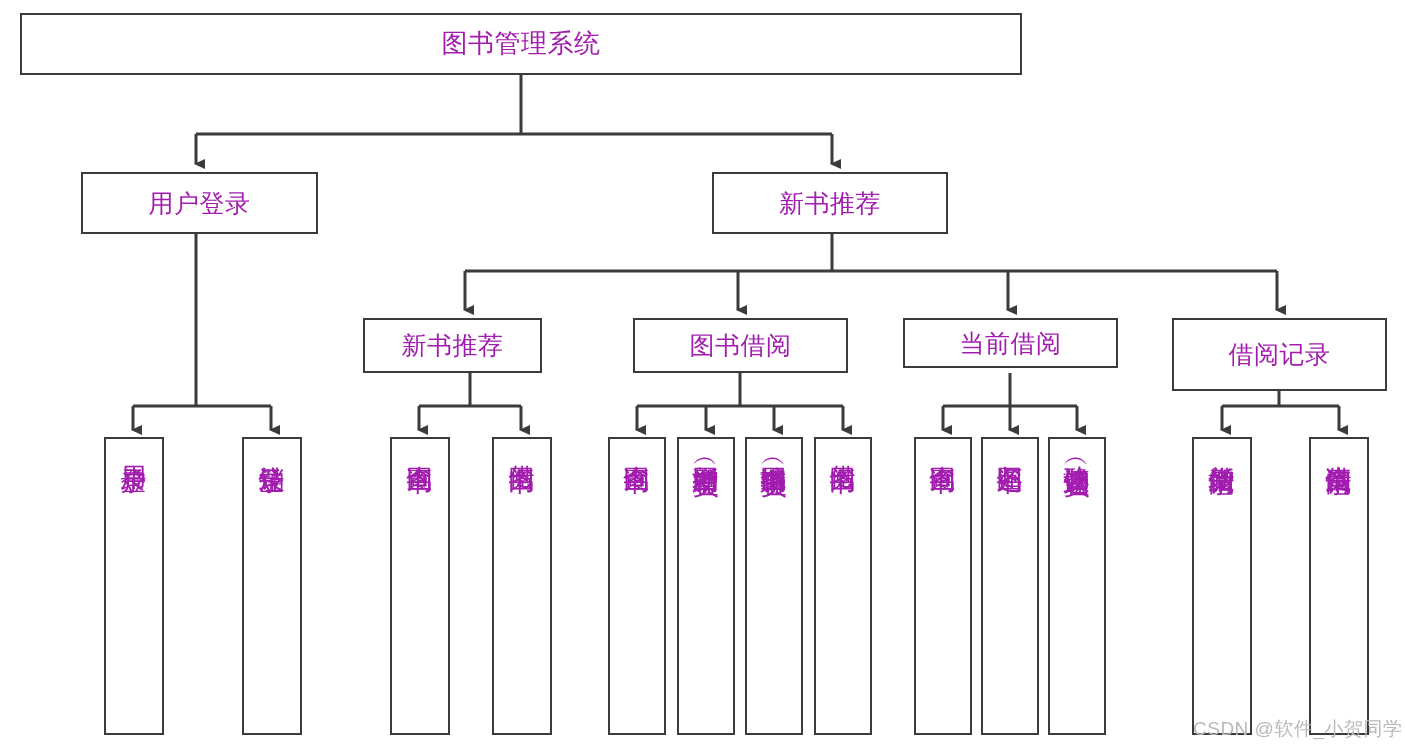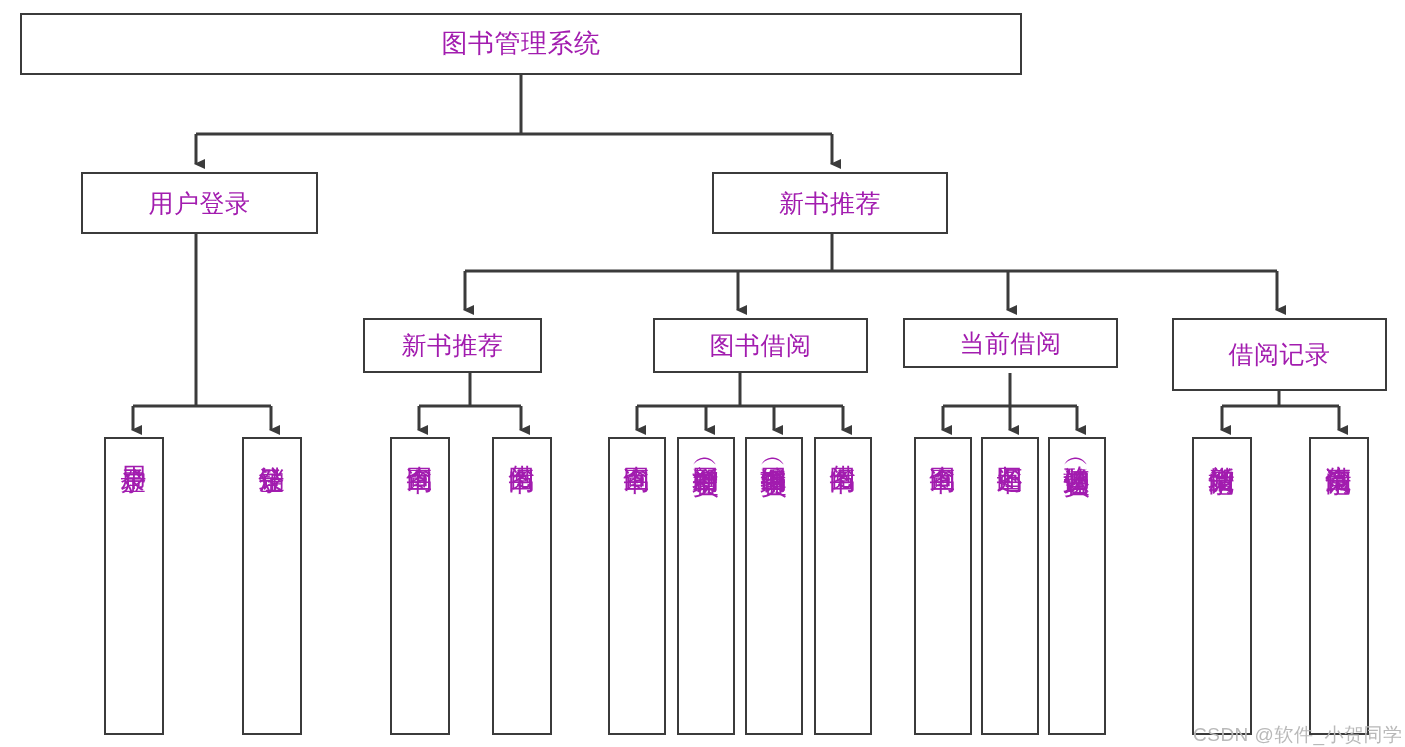--- a/index.html
+++ b/index.html
@@ -59,21 +59,20 @@
     line-height: 1.0;
     letter-spacing: 1px;
     white-space: nowrap;
   }
   .watermark {
     position: absolute;
     font-size: 19px;
     color: #b9b9b9;
     white-space: nowrap;
     letter-spacing: 0.5px;
-    margin-top: 6px;
   }
 </style>
 </head>
 <body>
 
 <div id="canvas">
 
   <svg class="edges" viewBox="0 0 1405 747">
     <defs>
       <marker id="arrow" markerWidth="12" markerHeight="12" refX="5" refY="9" orient="auto" markerUnits="userSpaceOnUse">
@@ -131,21 +130,21 @@
   <div class="node horiz" style="left:81px; top:172px; width:237px; height:62px;">
     <span class="label">用户登录</span>
   </div>
   <div class="node horiz" style="left:712px; top:172px; width:236px; height:62px;">
     <span class="label">新书推荐</span>
   </div>
 
   <div class="node horiz" style="left:363px; top:318px; width:179px; height:55px;">
     <span class="label">新书推荐</span>
   </div>
-  <div class="node horiz" style="left:633px; top:318px; width:215px; height:55px;margin-left:20px;">
+  <div class="node horiz" style="left:633px; top:318px; width:215px; height:55px;">
     <span class="label">图书借阅</span>
   </div>
   <div class="node horiz" style="left:903px; top:318px; width:215px; height:50px;">
     <span class="label">当前借阅</span>
   </div>
   <div class="node horiz" style="left:1172px; top:318px; width:215px; height:73px;">
     <span class="label">借阅记录</span>
   </div>
 
   <div class="node vert" style="left:104px; top:437px; width:60px; height:298px;">

